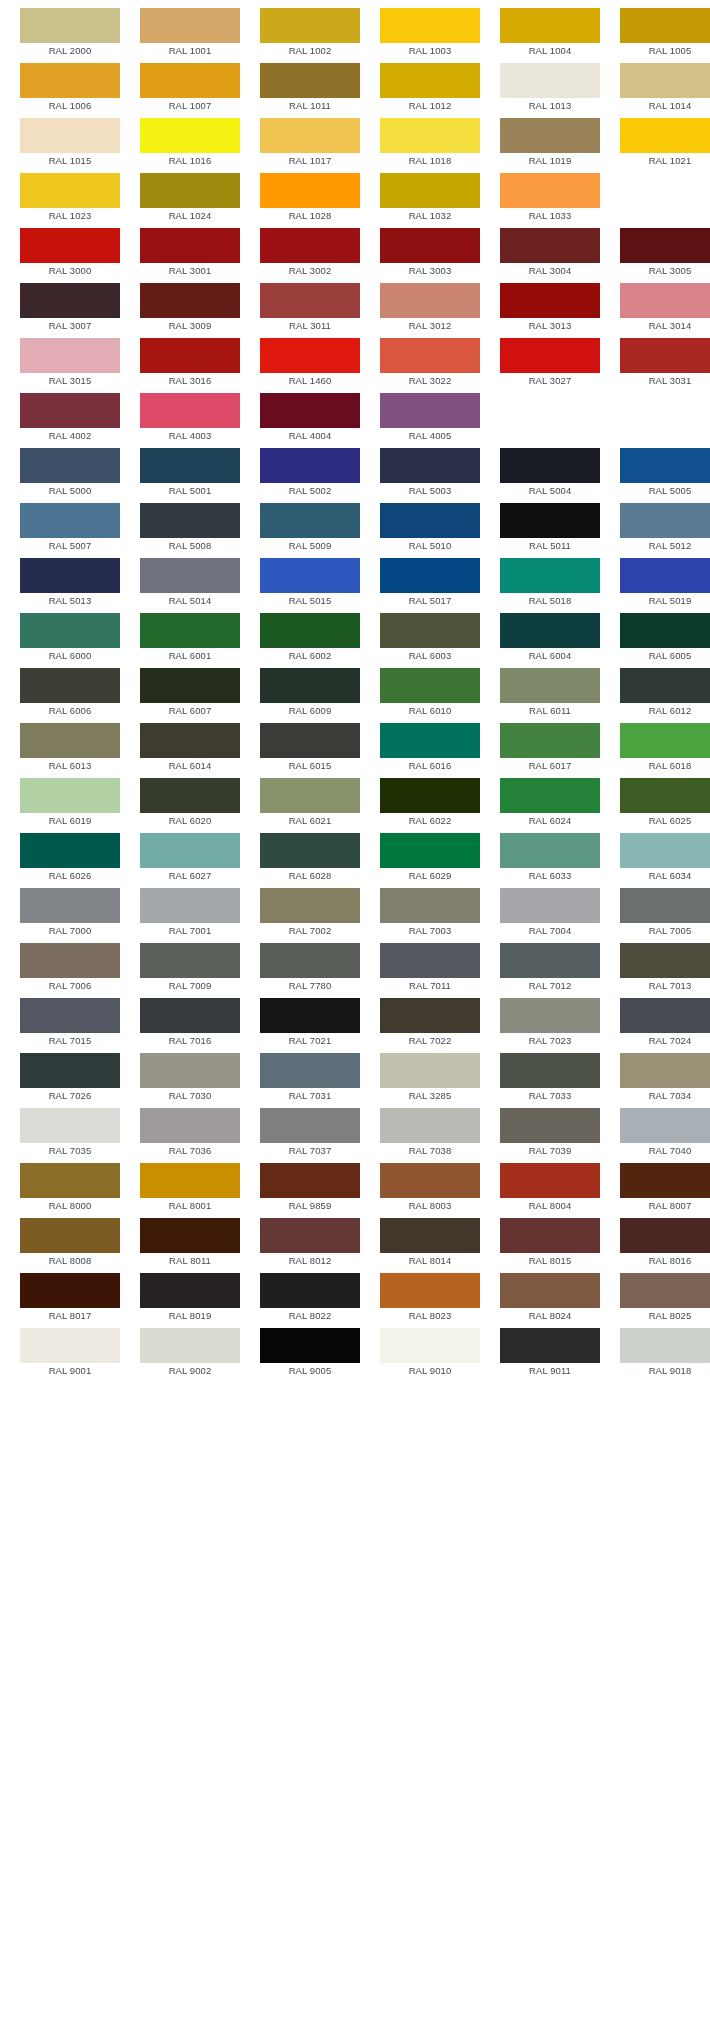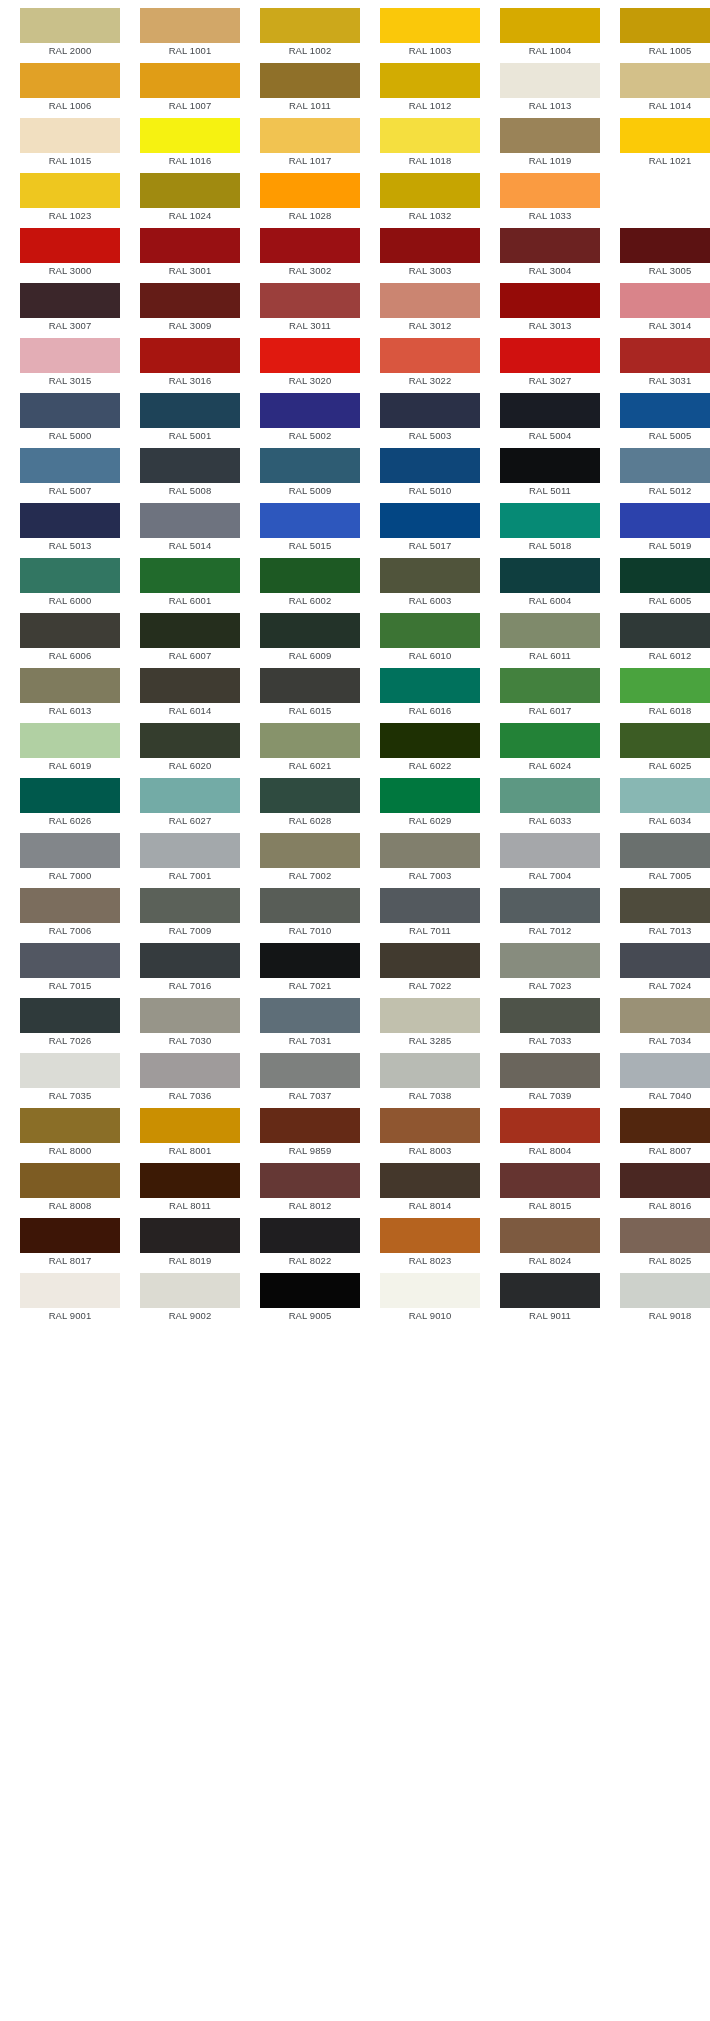--- a/index.html
+++ b/index.html
@@ -213,37 +213,57 @@
       <div class="cell">
         <div class="swatch" style="background-color: rgb(227, 173, 181);"></div>
         <div class="label">RAL 3015</div>
       </div>
       <div class="cell">
         <div class="swatch" style="background-color: rgb(167, 21, 16);"></div>
         <div class="label">RAL 3016</div>
       </div>
       <div class="cell">
         <div class="swatch" style="background-color: rgb(224, 25, 15);"></div>
-        <div class="label">RAL 3020</div>
+        <div class="label">RAL 1460</div>
       </div>
       <div class="cell">
         <div class="swatch" style="background-color: rgb(217, 86, 63);"></div>
         <div class="label">RAL 3022</div>
       </div>
       <div class="cell">
         <div class="swatch" style="background-color: rgb(208, 17, 15);"></div>
         <div class="label">RAL 3027</div>
       </div>
       <div class="cell">
         <div class="swatch" style="background-color: rgb(169, 38, 34);"></div>
         <div class="label">RAL 3031</div>
       </div>
     </div>
     <div class="row">
       <div class="cell">
+        <div class="swatch" style="background-color: rgb(121, 48, 58);"></div>
+        <div class="label">RAL 4002</div>
+      </div>
+      <div class="cell">
+        <div class="swatch" style="background-color: rgb(220, 74, 104);"></div>
+        <div class="label">RAL 4003</div>
+      </div>
+      <div class="cell">
+        <div class="swatch" style="background-color: rgb(105, 12, 32);"></div>
+        <div class="label">RAL 4004</div>
+      </div>
+      <div class="cell">
+        <div class="swatch" style="background-color: rgb(128, 81, 127);"></div>
+        <div class="label">RAL 4005</div>
+      </div>
+      <div class="cell spacer"></div>
+      <div class="cell spacer"></div>
+    </div>
+    <div class="row">
+      <div class="cell">
         <div class="swatch" style="background-color: rgb(62, 79, 104);"></div>
         <div class="label">RAL 5000</div>
       </div>
       <div class="cell">
         <div class="swatch" style="background-color: rgb(30, 67, 88);"></div>
         <div class="label">RAL 5001</div>
       </div>
       <div class="cell">
         <div class="swatch" style="background-color: rgb(44, 43, 128);"></div>
         <div class="label">RAL 5002</div>
@@ -473,21 +493,21 @@
       <div class="cell">
         <div class="swatch" style="background-color: rgb(123, 109, 93);"></div>
         <div class="label">RAL 7006</div>
       </div>
       <div class="cell">
         <div class="swatch" style="background-color: rgb(91, 97, 89);"></div>
         <div class="label">RAL 7009</div>
       </div>
       <div class="cell">
         <div class="swatch" style="background-color: rgb(88, 93, 87);"></div>
-        <div class="label">RAL 7010</div>
+        <div class="label">RAL 7780</div>
       </div>
       <div class="cell">
         <div class="swatch" style="background-color: rgb(83, 89, 94);"></div>
         <div class="label">RAL 7011</div>
       </div>
       <div class="cell">
         <div class="swatch" style="background-color: rgb(85, 94, 97);"></div>
         <div class="label">RAL 7012</div>
       </div>
       <div class="cell">

